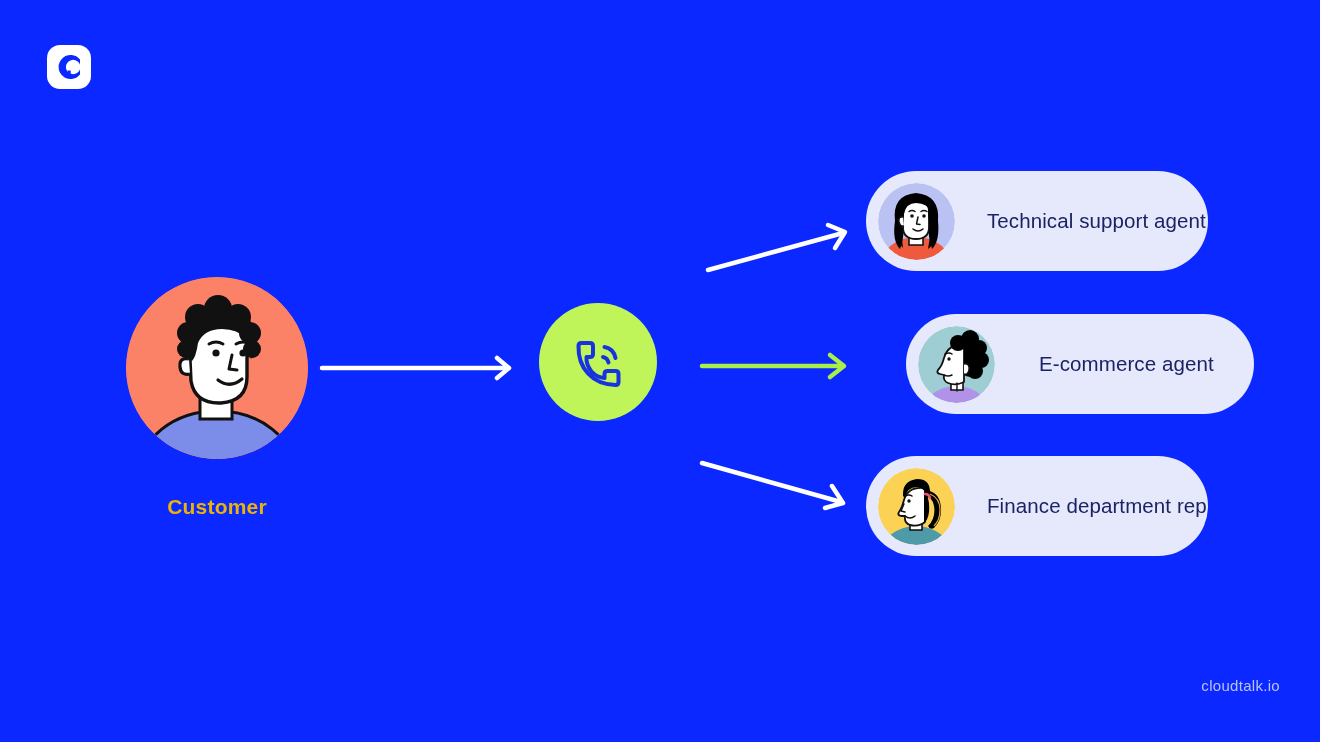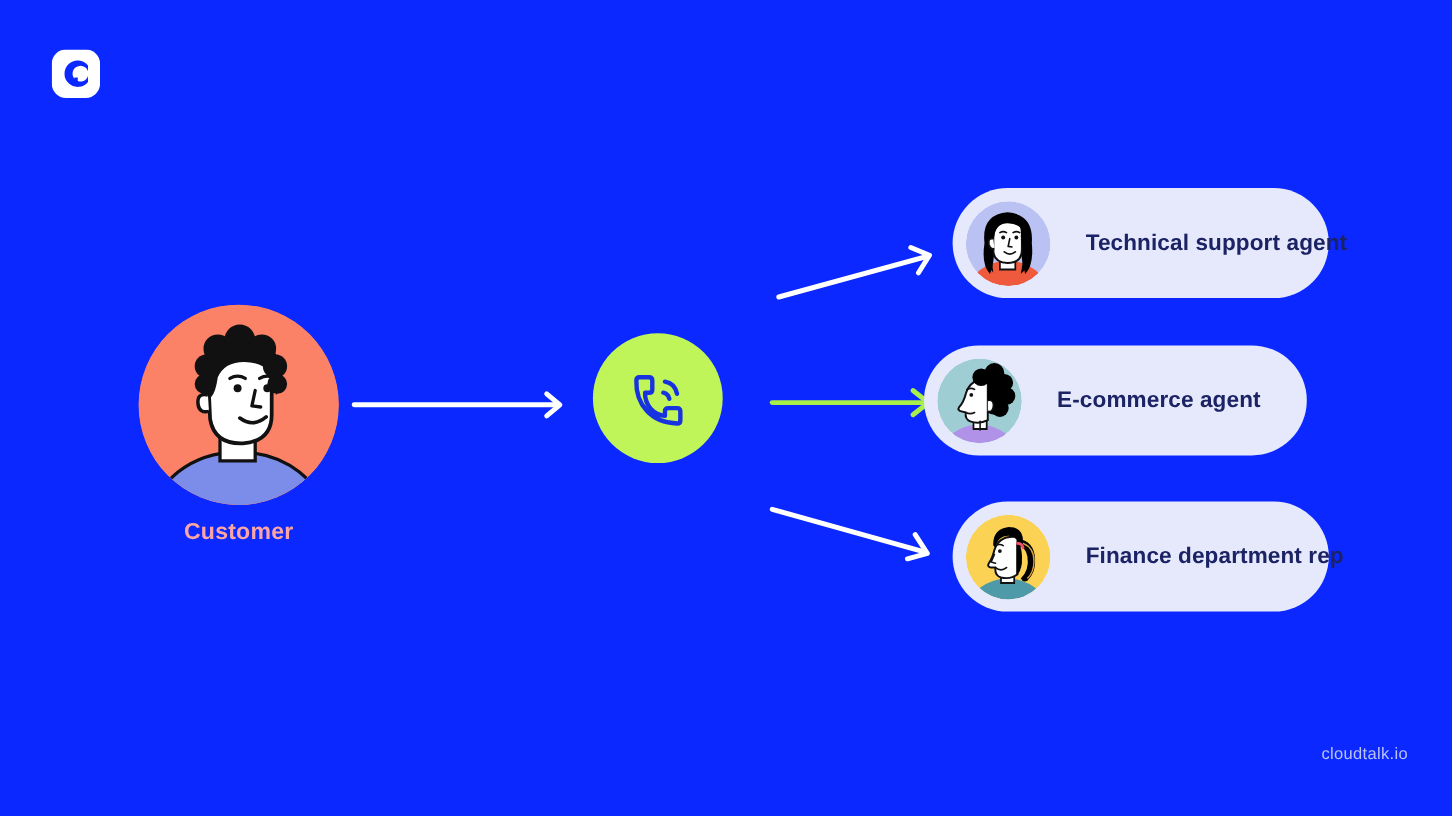--- a/index.html
+++ b/index.html
@@ -14,22 +14,22 @@
   
   .logo { position:absolute; left:47px; top:45px; width:44px; height:44px; }
 
   
   .customer-group { position:absolute; left:126px; top:277px; width:182px; }
   .customer-avatar {
     width:182px; height:182px; border-radius:50%;
     background:#fb8167; position:relative; overflow:hidden;
   }
   .customer-label {
-    margin-top:13px; text-align:center;
-    font-size:21px; font-weight:bold; color:#fca5a5;
+    margin-top:36px; text-align:center;
+    font-size:21px; font-weight:bold; color:#eab308;
     letter-spacing:0.2px;
   }
 
   
   .phone-hub {
     position:absolute; left:539px; top:303px;
     width:118px; height:118px; border-radius:50%;
     background:#bff558;
     display:flex; align-items:center; justify-content:center;
   }
@@ -40,30 +40,30 @@
   
   .card {
     position:absolute;
     width:342px; height:100px;
     background:#e5e9fb;
     border-radius:50px;
     display:flex; align-items:center;
     padding-left:12px;
   }
   .card-1 { left:866px; top:171px; }
-  .card-2 { left:840px; top:314px; width:348px; }
+  .card-2 { left:906px; top:314px; width:348px;gap:12px; }
   .card-3 { left:866px; top:456px; width:342px; }
 
   .card-avatar {
     width:77px; height:77px; border-radius:50%;
     overflow:hidden; flex:none; position:relative;
   }
   .card-label {
     margin-left:32px;
-    font-size:20.5px; font-weight:bold;
+    font-size:20.5px; font-weight:normal;
     color:#1b2365; letter-spacing:0.1px;
     white-space:nowrap;
   }
 
   
   .footer {
     position:absolute; right:40px; bottom:48px;
     font-size:15px; font-weight:normal; color:#b9c3f4;
     letter-spacing:0.3px;
   }

